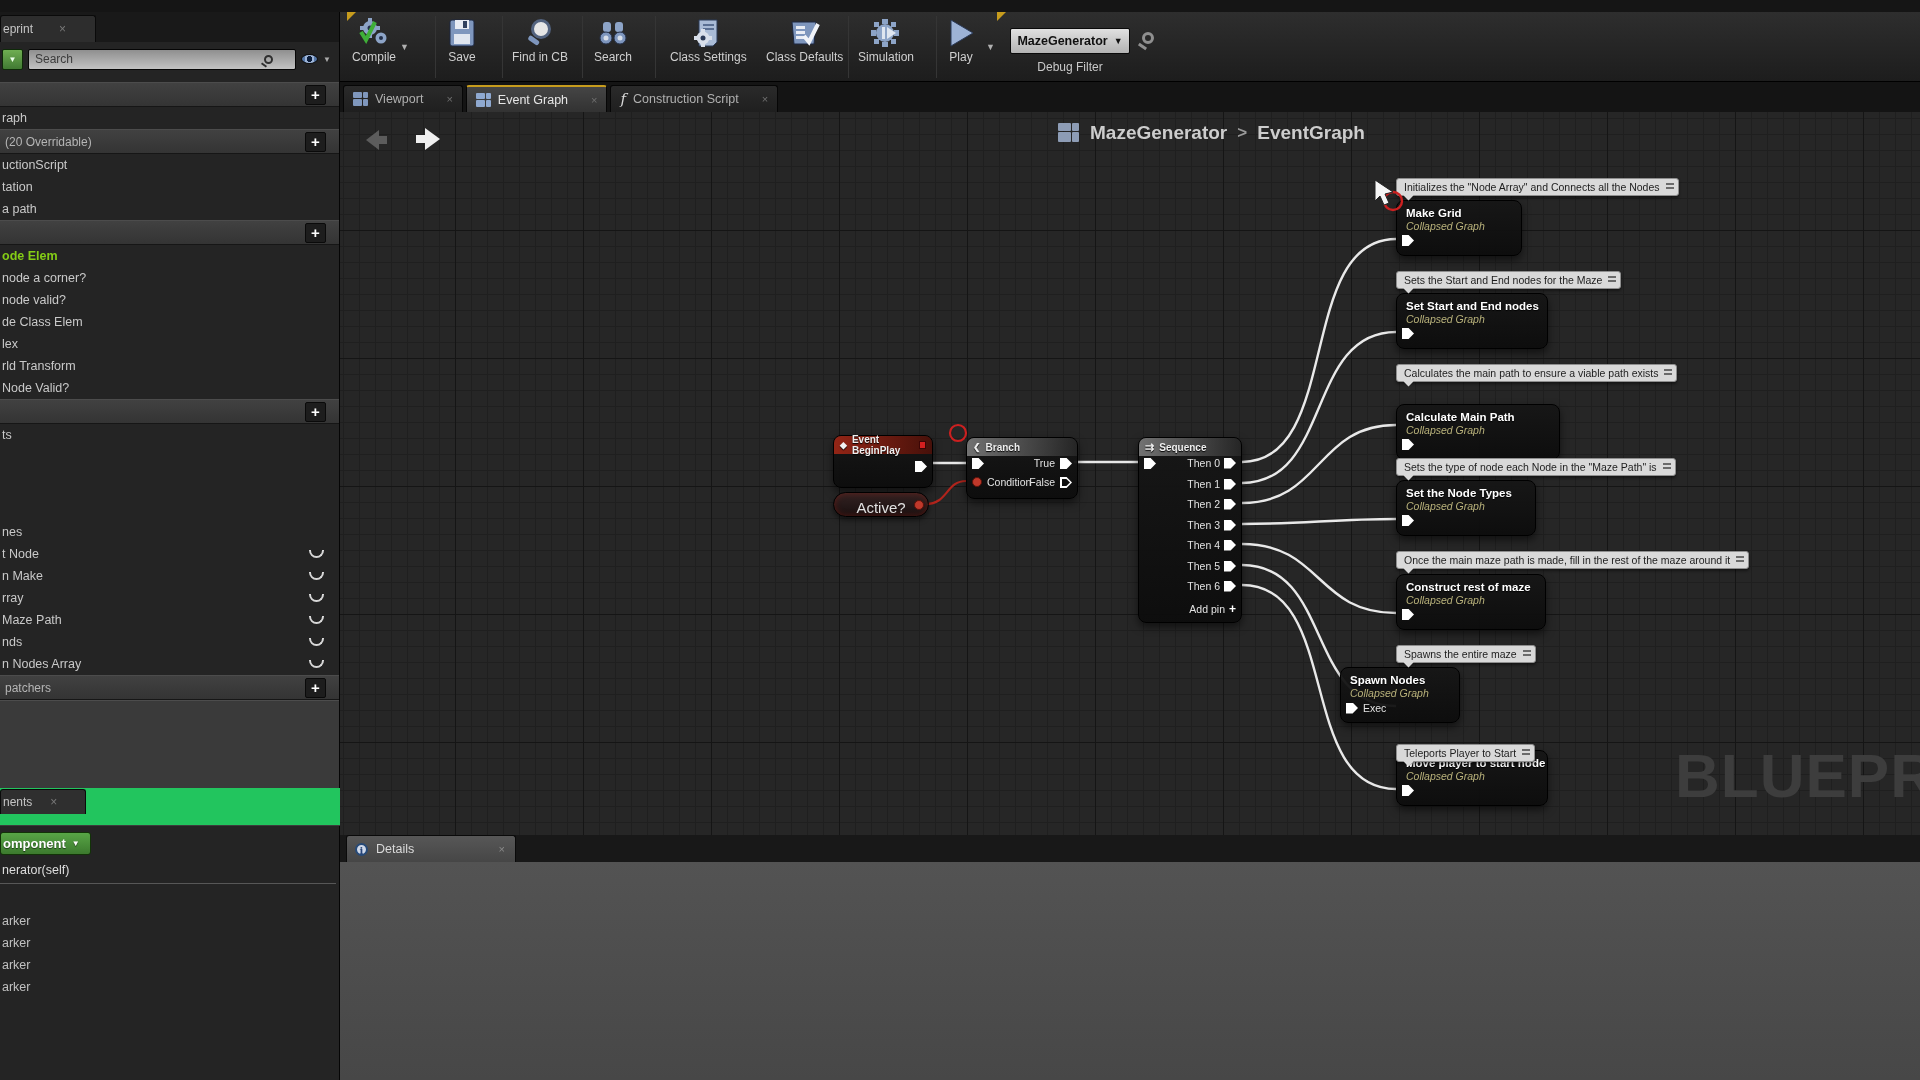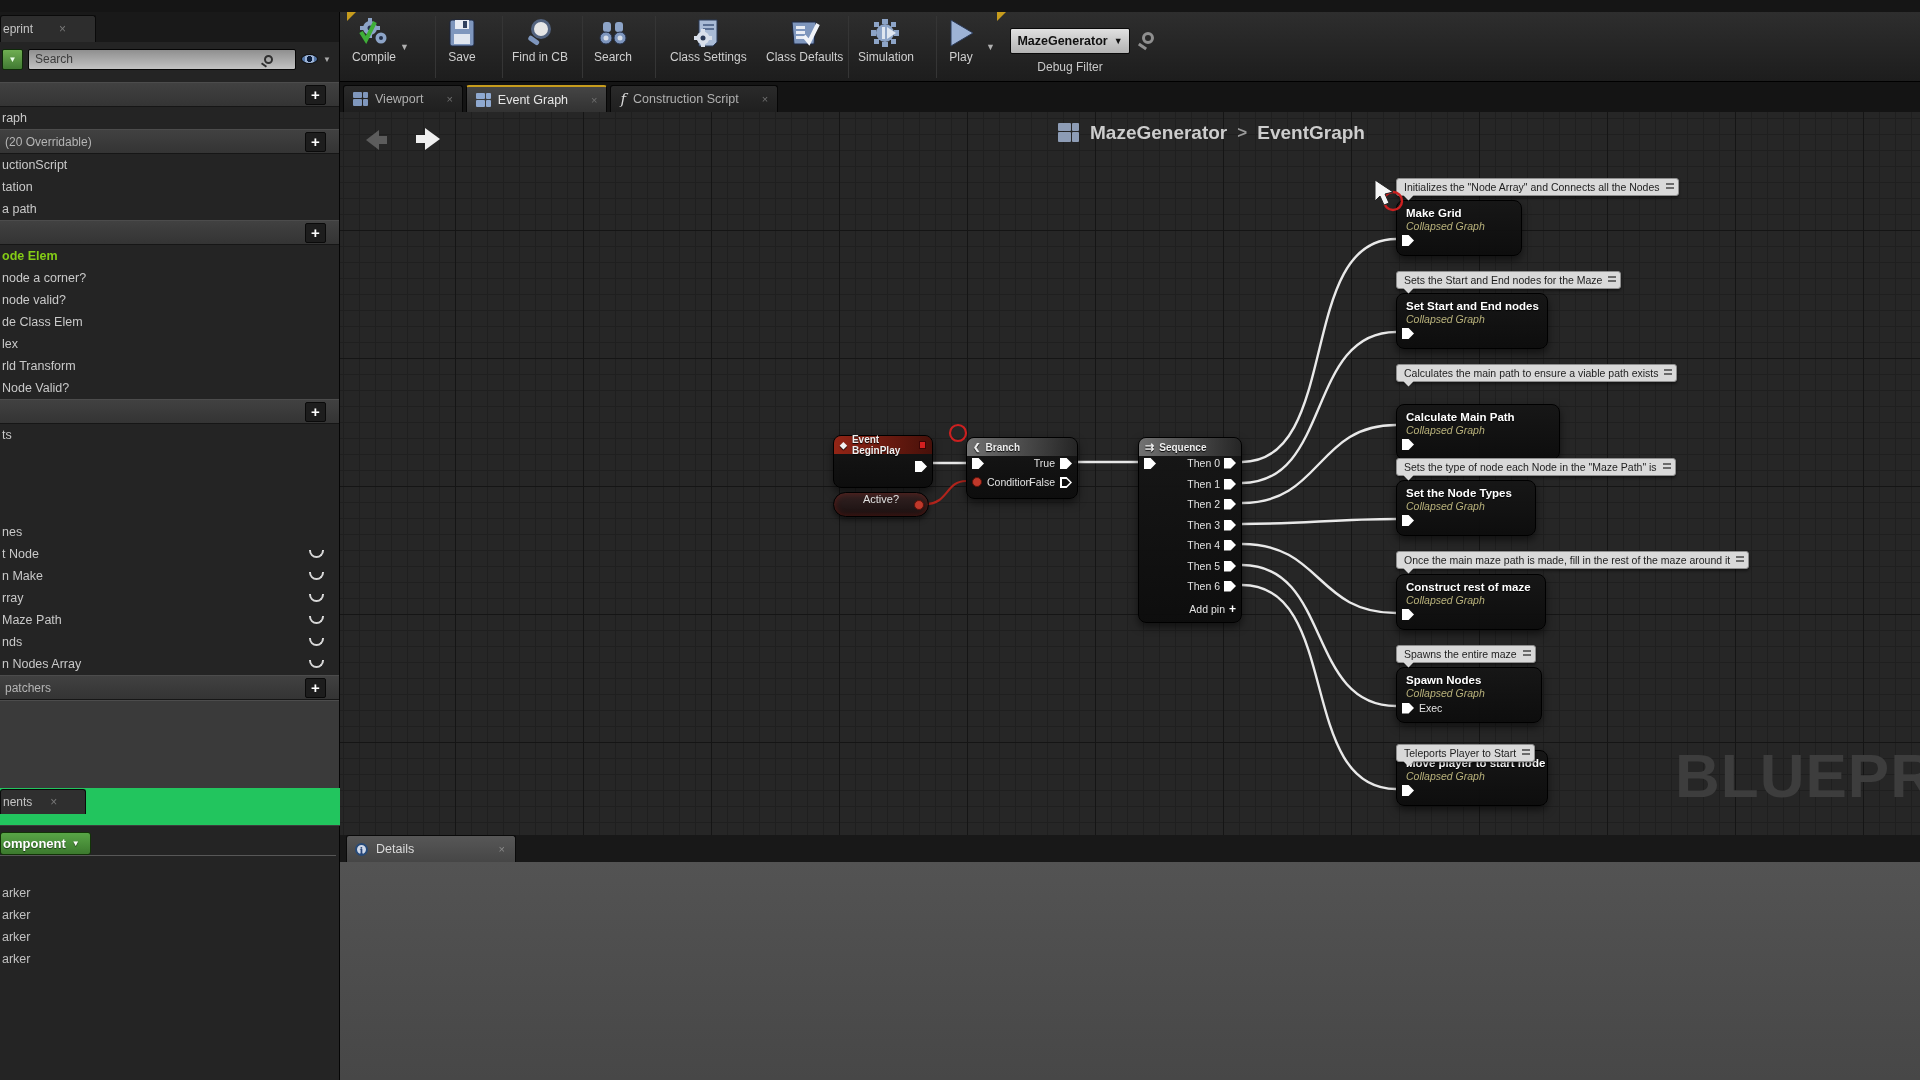--- a/index.html
+++ b/index.html
@@ -106,21 +106,21 @@
   .seqrow{position:absolute;right:5px;display:flex;align-items:center;gap:4px}
   .cg-title{font-size:11.5px;font-weight:bold;color:#fff;padding:6px 9px 0;white-space:nowrap;text-shadow:0 1px 1px #000}
   .cg-sub{font-size:10.5px;font-style:italic;color:#b9b27b;padding:1px 9px 0;white-space:nowrap}
   .cg-pin{position:absolute;left:5px;top:34px;display:flex;align-items:center;gap:5px}
   .comment{position:absolute;z-index:3;background:#d9d9d9;border:1px solid #8e8e8e;border-radius:3px;
            padding:2px 18px 2px 7px;font-size:10.5px;color:#1d1d1d;white-space:nowrap;box-shadow:0 2px 3px rgba(0,0,0,.45)}
   .comment:before{content:"";position:absolute;left:8px;bottom:-4px;width:7px;height:7px;background:#d9d9d9;transform:rotate(45deg)}
   .cmt-ico{position:absolute;right:4px;top:4px;width:8px;height:2px;background:#6a6a6a;box-shadow:0 4px 0 #6a6a6a}
   .varpill{position:absolute;z-index:2;border-radius:13px;border:1px solid #000;
            background:linear-gradient(#332222,#191010);box-shadow:inset 0 0 6px rgba(160,30,20,.45),0 3px 5px rgba(0,0,0,.5);
-           display:flex;align-items:flex-start;justify-content:center;font-size:11px;color:#e0e0e0}
+           display:flex;align-items:flex-end;justify-content:center;font-size:15px;color:#e0e0e0}
   #breadcrumb{position:absolute;left:718px;top:10px;z-index:4;display:flex;align-items:center;gap:10px;
               font-size:19px;font-weight:600;color:#cdcdcd}
   #breadcrumb .sep{color:#9a9a9a;font-size:17px;font-weight:bold}
   .bigicon{width:22px;height:20px;display:grid;grid-template-columns:13px 7px;grid-template-rows:8px 10px;gap:1px}
   .bigicon span{background:#8d9cb5;border-radius:1px}
   .nav-arrow{position:absolute;z-index:4;display:flex;align-items:center}
   .nav-arrow .bar{height:8px}
   .tri-l{width:0;height:0;border-top:10px solid transparent;border-bottom:10px solid transparent;border-right:13px solid #5c5c5c}
   .tri-r{width:0;height:0;border-top:11px solid transparent;border-bottom:11px solid transparent;border-left:15px solid #efefef}
   #watermark{position:absolute;left:1335px;top:628px;z-index:0;font-size:62px;font-weight:bold;color:#3d3d3d;
@@ -249,20 +249,21 @@
       <div class="comp-tabrow">
         <div class="ltab" style="width:86px;top:1px;height:25px;background:#2f2f2f">
           <span>nents</span>
           <span class="x" style="margin-left:18px">×</span>
         </div>
       </div>
       <div id="add-comp">
         <span>omponent</span>
         <span style="font-size:8px">▼</span>
       </div>
+      <div id="comp-self">nerator(self)</div>
       <hr class="comp-hr">
       <div class="comp-items">
         <div class="comp-item">arker</div>
         <div class="comp-item">arker</div>
         <div class="comp-item">arker</div>
         <div class="comp-item">arker</div>
       </div>
     </div>
   </div>
 
@@ -549,21 +550,21 @@
     <div class="bpnode" style="left:1056px;top:462px;width:150px;height:56px">
       <div class="cg-title">Construct rest of maze</div>
       <div class="cg-sub">Collapsed Graph</div>
       <div class="cg-pin">
           <span class="pin"></span>
           <span class="plabel"></span>
         </div>
     </div>
 
     <div class="comment" style="left:1056px;top:533px"><span>Spawns the entire maze</span><span class="cmt-ico"></span></div>
-    <div class="bpnode" style="left:1056px;top:555px;width:146px;height:56px">
+    <div class="bpnode" style="left:1000px;top:555px;width:120px;height:56px">
       <div class="cg-title">Spawn Nodes</div>
       <div class="cg-sub">Collapsed Graph</div>
       <div class="cg-pin">
           <span class="pin"></span>
           <span class="plabel">Exec</span>
         </div>
     </div>
 
     <div class="comment" style="left:1056px;top:632px"><span>Teleports Player to Start</span><span class="cmt-ico"></span></div>
     <div class="bpnode" style="left:1056px;top:638px;width:152px;height:56px">

